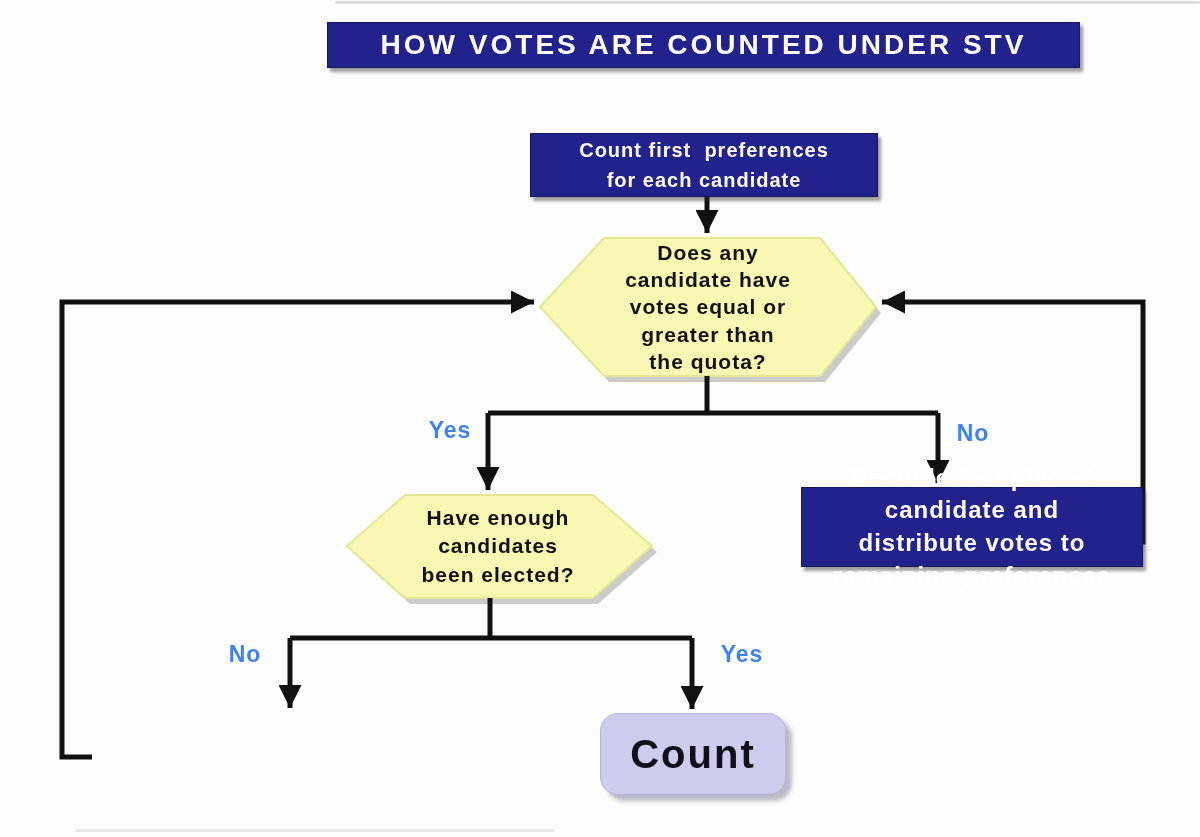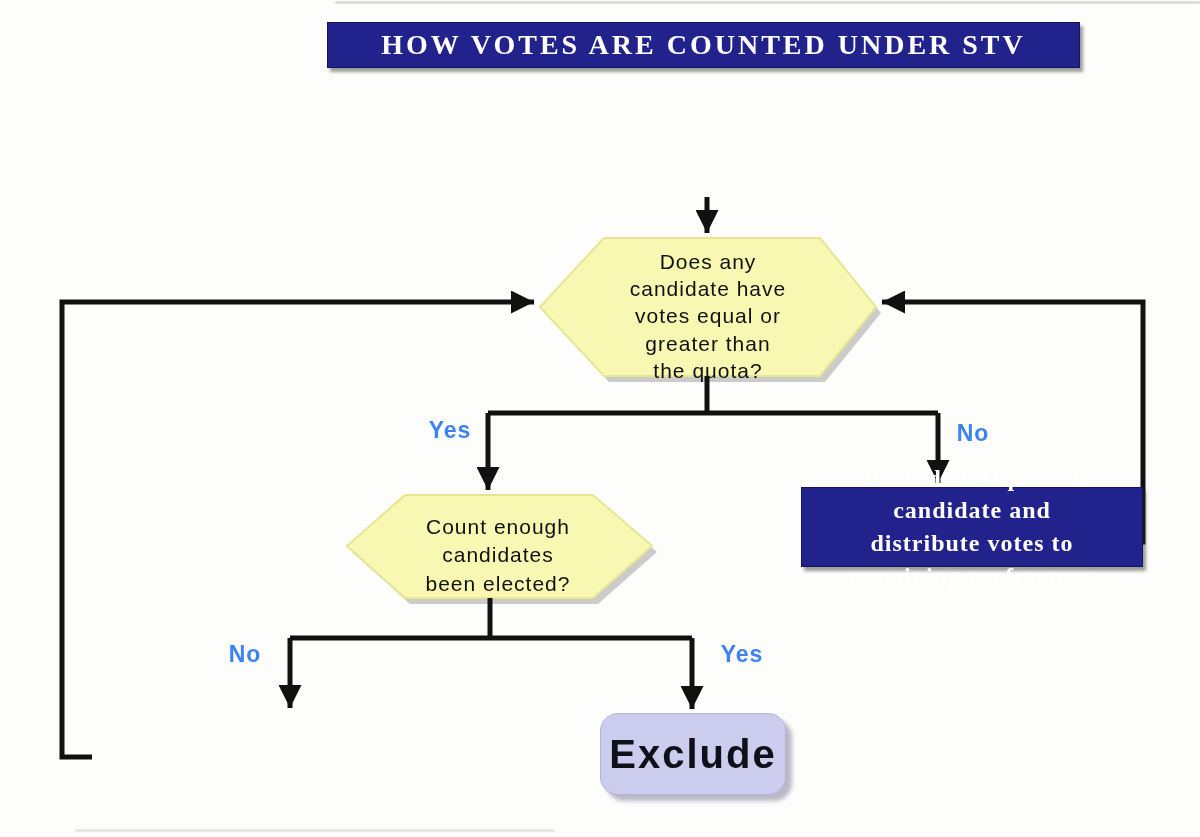--- a/index.html
+++ b/index.html
@@ -30,21 +30,20 @@
     text-align: center;
     font-weight: bold;
     white-space: pre-wrap;
     color: #111;
   }
   .navy {
     background: var(--navy, #22228c);
     color: #ffffff;
     box-shadow: 3px 4px 3px rgba(40,40,40,0.45);
     border: 1px solid #15155e;
-    font-family: Liberation Serif, serif;
   }
   .title-bar {
     left: 327px; top: 22px;
     width: 753px; height: 46px;
     font-size: 28px;
     letter-spacing: 3px;
   }
   .count-box {
     left: 530px; top: 133px;
     width: 348px; height: 64px;
@@ -77,25 +76,24 @@
     letter-spacing: 2px;
     color: #101018;
   }
   .hex-text {
     position: absolute;
     box-sizing: border-box;
     display: flex;
     align-items: center;
     justify-content: center;
     text-align: center;
-    font-weight: normal;
+    font-weight: bold;
     white-space: pre-wrap;
     color: #111;
     letter-spacing: 1px;
-    margin-top: 9px;
   }
   .quota-text {
     left: 575px; top: 238px;
     width: 266px; height: 138px;
     font-size: 21px;
     line-height: 1.3;
   }
   .enough-text {
     left: 365px; top: 495px;
     width: 266px; height: 103px;
@@ -154,36 +152,38 @@
       <path d="M290,638 L290,708" marker-end="url(#arr)"></path>
       <path d="M692,638 L692,709" marker-end="url(#arr)"></path>
 
       <path d="M92,757 L62,757 L62,302 L534,302" marker-end="url(#arr)"></path>
       <path d="M1112,542 L1143,542 L1143,302 L882,302" marker-end="url(#arr)"></path>
     </g>
   </svg>
 
   <div class="node navy title-bar">HOW VOTES ARE COUNTED UNDER STV</div>
 
+  <div class="node navy count-box">Count first  preferences
+for each candidate</div>
 
   <div class="node navy exclude-box">Exclude last placed
 candidate and
 distribute votes to
 remaining preferences</div>
 
 
-  <div class="node finish-box">Exclude</div>
+  <div class="node finish-box">Count</div>
 
   <div class="hex-text quota-text">Does any
 candidate have
 votes equal or
 greater than
 the quota?</div>
 
-  <div class="hex-text enough-text">Count enough
+  <div class="hex-text enough-text">Have enough
 candidates
 been elected?</div>
 
   <div class="edge-label lbl-quota-yes">Yes</div>
   <div class="edge-label lbl-quota-no">No</div>
   <div class="edge-label lbl-enough-no">No</div>
   <div class="edge-label lbl-enough-yes">Yes</div>
 
   <div class="artifact artifact-top"></div>
   <div class="artifact artifact-bottom"></div>

